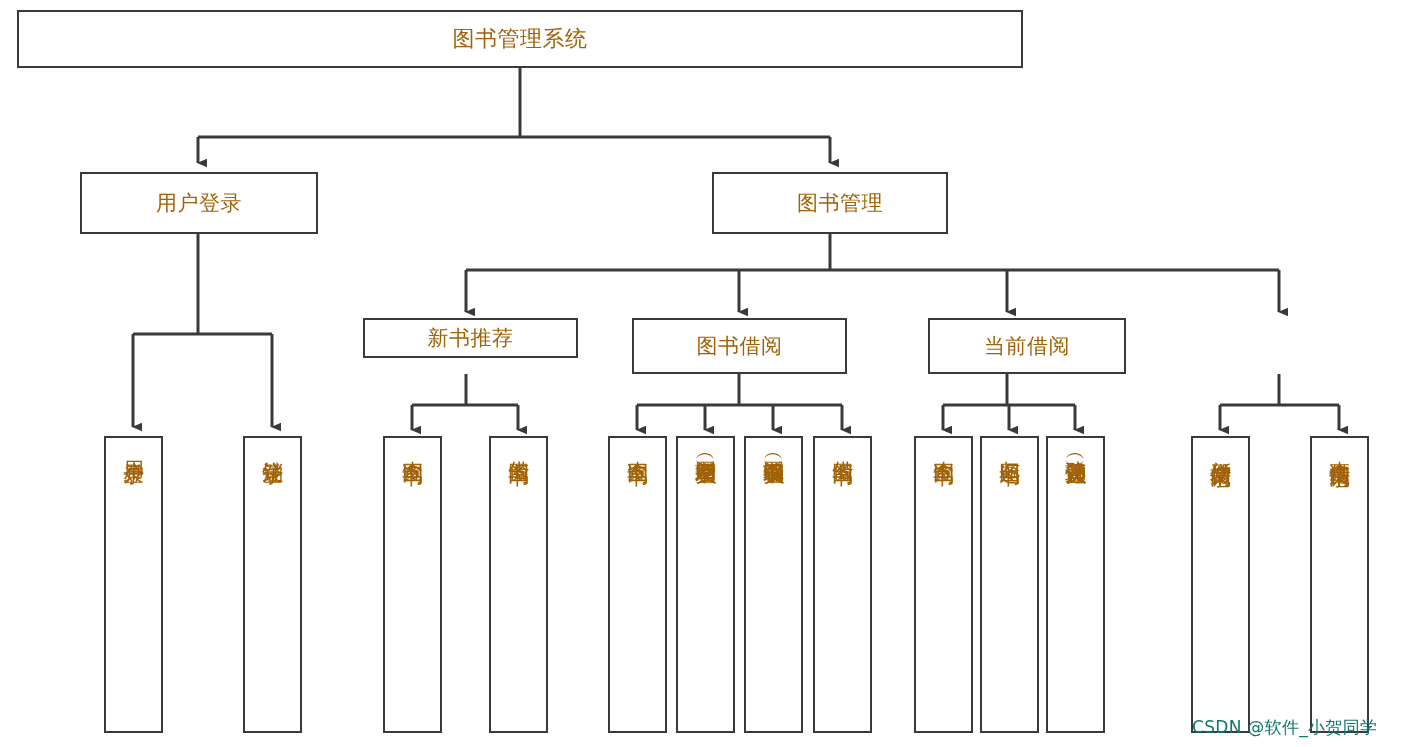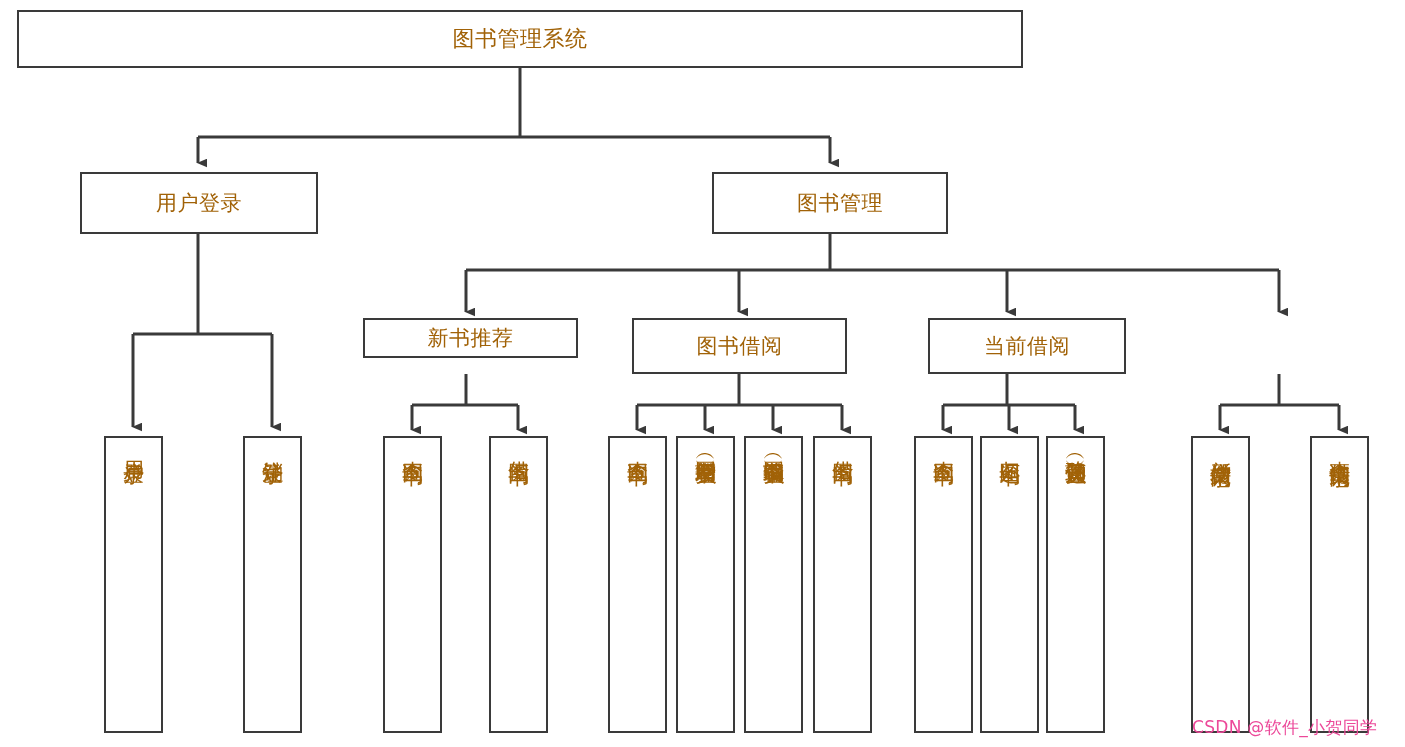--- a/index.html
+++ b/index.html
@@ -65,21 +65,21 @@
     letter-spacing: 1.5px;
     white-space: normal;
     max-height: 100%;
   }
   .node.vert.tall .node-label {
     letter-spacing: 0.5px;
   }
   .watermark {
     position: absolute;
     font-size: 17px;
-    color: #ec4899;
+    color: #0f766e;
     white-space: nowrap;
     z-index: 3;
     letter-spacing: 0.3px;
   }
 </style>
 </head>
 <body>
 
 <div id="diagram-root">
 

